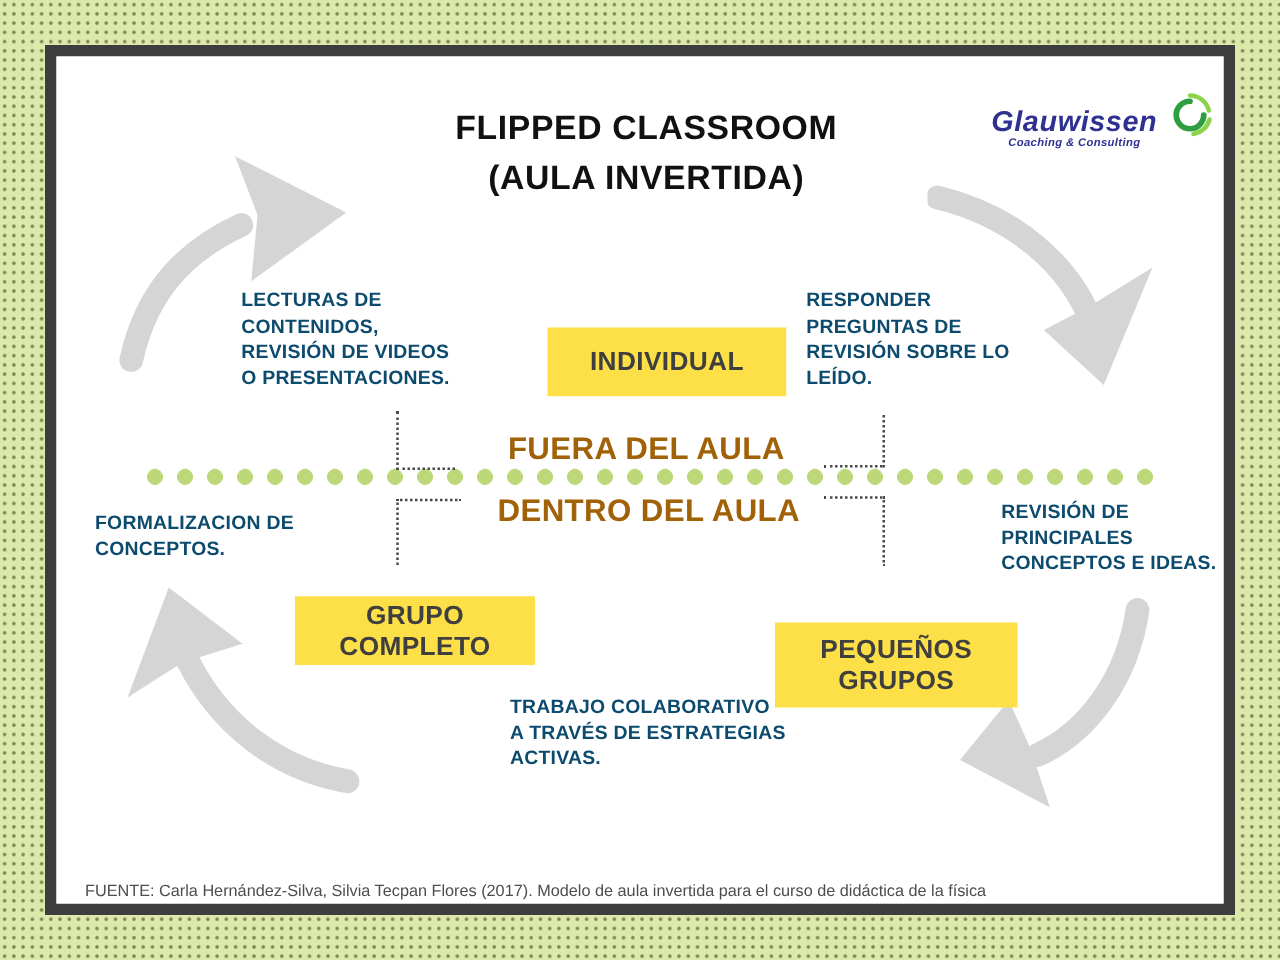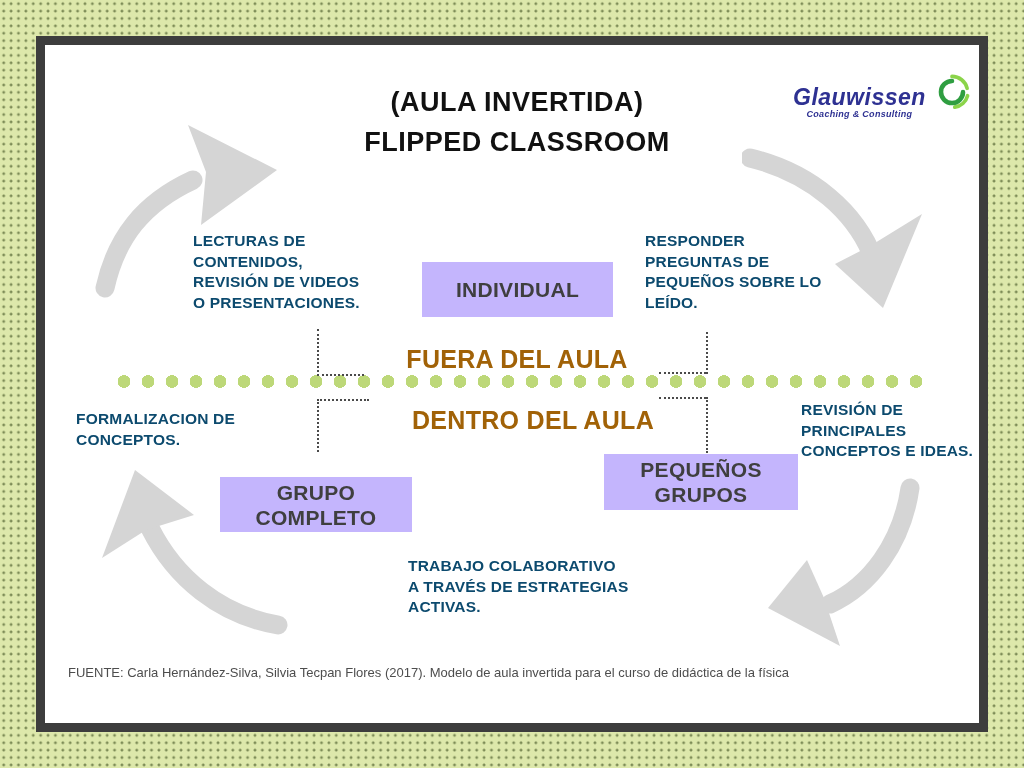--- a/index.html
+++ b/index.html
@@ -17,62 +17,62 @@
   .abs{position:absolute;}
   .title{
     left:287px;top:82px;width:460px;text-align:center;
     font-size:27px;font-weight:700;color:#111;letter-spacing:.5px;line-height:40px;
   }
   .logo{left:793px;top:64px;width:190px;display:flex;align-items:center;gap:4px;}
   .logo-text{display:flex;flex-direction:column;align-items:center;margin-top:20px;}
   .logo-name{font-style:italic;font-weight:700;font-size:23px;color:#2e3192;letter-spacing:.5px;}
   .logo-tagline{font-style:italic;font-weight:700;font-size:9px;color:#2e3192;margin-top:-2px;letter-spacing:.3px;}
   .stage-box{
-    background:#c4b5fd;color:#3f3f3f;font-weight:700;font-size:21px;line-height:25px;
+    background:#fde047;color:#3f3f3f;font-weight:700;font-size:21px;line-height:25px;
     display:flex;align-items:center;justify-content:center;text-align:center;
-    white-space:pre-line;letter-spacing:.3px;
+    white-space:pre-line;letter-spacing:.3px;margin-left:16px;
   }
   .box-individual{left:422px;top:262px;width:191px;height:55px;}
   .box-grupo{left:220px;top:477px;width:192px;height:55px;}
-  .box-pequenos{left:604px;top:454px;width:194px;height:56px;}
+  .box-pequenos{left:604px;top:498px;width:194px;height:68px;}
   .zone-label{
     width:330px;text-align:center;font-weight:700;font-size:25px;color:#a16207;letter-spacing:.3px;
   }
   .zone-fuera{left:352px;top:345px;}
-  .zone-dentro{left:368px;top:395px;margin-top:11px;}
+  .zone-dentro{left:354px;top:395px;}
   .divider{
     left:112px;top:375px;width:816px;height:13px;
     background-image:radial-gradient(circle closest-side,#bdd879 96%,rgba(0,0,0,0) 100%);
     background-size:24px 13px;background-repeat:repeat-x;
   }
   .note{
     font-weight:700;font-size:15.5px;line-height:20.5px;color:#0c4a6e;
     white-space:pre-line;letter-spacing:.2px;
   }
   .note-tl{left:193px;top:231px;width:210px;}
   .note-tr{left:645px;top:231px;width:210px;}
   .note-ml{left:76px;top:409px;width:210px;}
   .note-mr{left:801px;top:400px;width:195px;}
   .note-b{left:408px;top:556px;width:250px;}
   .footer{
-    left:68px;top:665px;width:860px;font-size:13px;color:#4d4d4d;font-weight:400;
+    left:68px;top:705px;width:860px;font-size:13px;color:#4d4d4d;font-weight:400;
   }
   .dotline{border:0;}
   .dot-v{border-left:2px dotted #4a4a4a;width:0;}
   .dot-h{border-top:2px dotted #4a4a4a;height:0;}
   .arrow svg{display:block;}
 </style>
 </head>
 <body>
 
 <div class="card"></div>
 
 <div class="abs title">
+  <div>FLIPPED CLASSROOM</div>
   <div>(AULA INVERTIDA)</div>
-  <div>FLIPPED CLASSROOM</div>
 </div>
 
 <div class="abs logo">
   <div class="logo-text">
     <div class="logo-name">Glauwissen</div>
     <div class="logo-tagline">Coaching &amp; Consulting</div>
   </div>
   <span class="arrow">
     <svg width="44" height="44" viewBox="0 0 48 48" fill="none">
       <path d="M24 7 a17 17 0 0 1 16.5 13" stroke="#8bd44a" stroke-width="4" stroke-linecap="round"></path>
@@ -125,21 +125,21 @@
 <div class="abs dotline dot-h" style="left:659px;top:372px;width:47px;"></div>
 <div class="abs dotline dot-h" style="left:659px;top:397px;width:47px;"></div>
 <div class="abs dotline dot-v" style="left:706px;top:397px;height:56px;"></div>
 
 <div class="abs note note-tl">LECTURAS DE
 CONTENIDOS,
 REVISIÓN DE VIDEOS
 O PRESENTACIONES.</div>
 <div class="abs note note-tr">RESPONDER
 PREGUNTAS DE
-PEQUEÑOS SOBRE LO
+REVISIÓN SOBRE LO
 LEÍDO.</div>
 <div class="abs note note-ml">FORMALIZACION DE
 CONCEPTOS.</div>
 <div class="abs note note-mr">REVISIÓN DE
 PRINCIPALES
 CONCEPTOS E IDEAS.</div>
 <div class="abs note note-b">TRABAJO COLABORATIVO
 A TRAVÉS DE ESTRATEGIAS
 ACTIVAS.</div>
 

